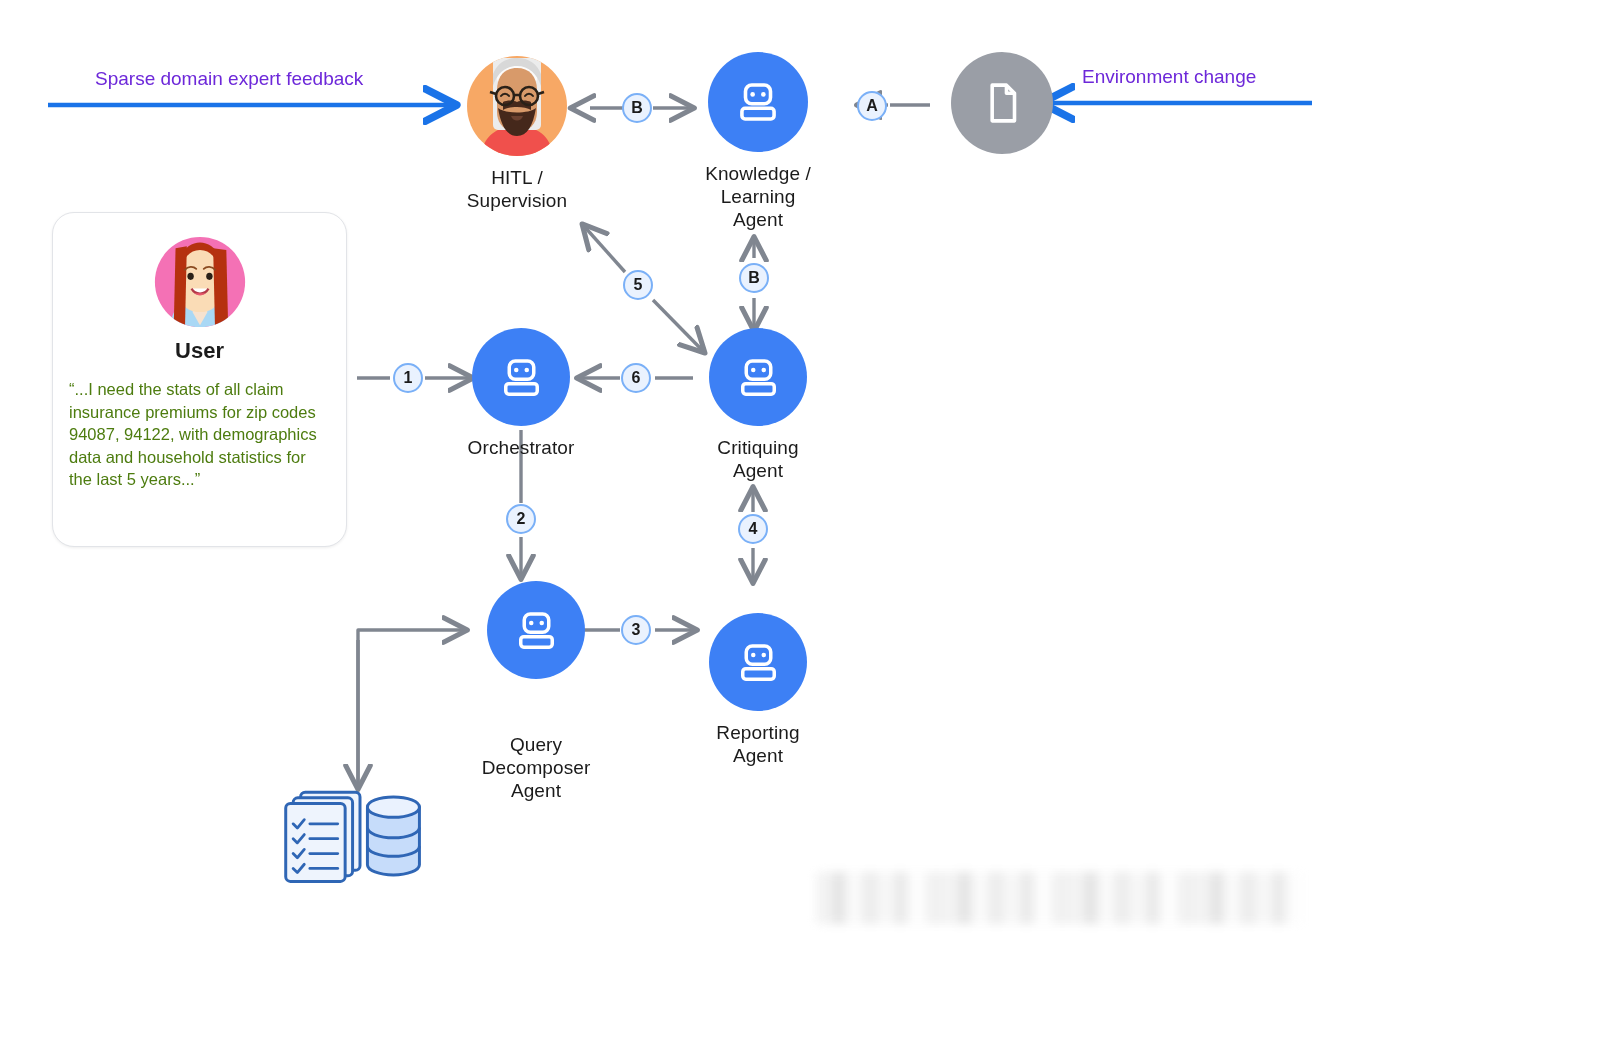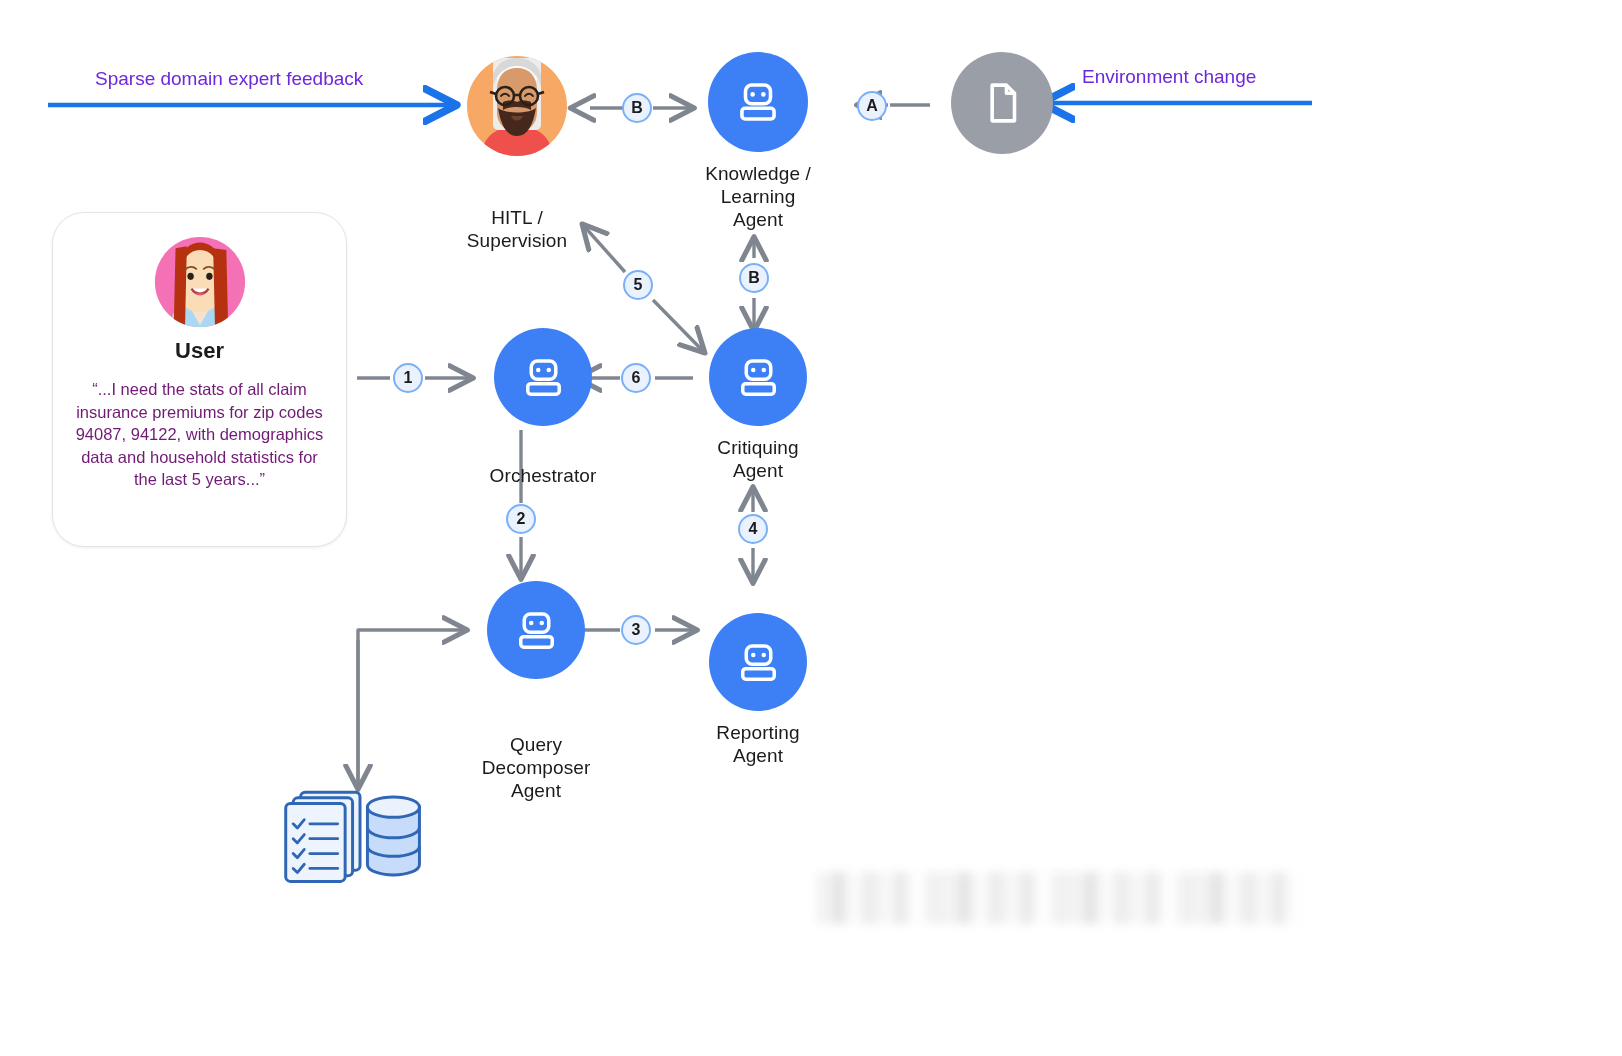--- a/index.html
+++ b/index.html
@@ -15,29 +15,29 @@
   .circ{border-radius:50%;display:flex;align-items:center;justify-content:center;position:relative;}
   .circ.blue{background:#3d80f5;}
   .circ.gray{background:#9a9ea6;}
   .node-label{
     margin-top:10px;text-align:center;font-size:19px;line-height:23px;
     font-weight:400;color:#1b1b1b;white-space:pre-line;letter-spacing:.1px;
   }
 
   
   .user-card{
-    position:absolute;background:#fff;border:1.5px solid #e2e4e8;border-radius:32px;
+    position:absolute;background:#fff;border:1.5px solid #e2e4e8;border-radius:22px;
     box-shadow:0 1px 3px rgba(0,0,0,.07);
     display:flex;flex-direction:column;align-items:center;
     padding:22px 16px 18px;box-sizing:border-box;
   }
   .user-name{font-size:22px;font-weight:700;margin-top:9px;color:#1b1b1b;}
   .user-quote{
-    margin-top:14px;font-size:16.5px;line-height:22.5px;text-align:center;
-    color:#701a75;
+    margin-top:14px;font-size:16.5px;line-height:22.5px;text-align:left;
+    color:#4d7c0f;
   }
 
   
   .badge{
     position:absolute;width:30px;height:30px;border-radius:50%;
     background:#eaf2fe;border:2px solid #7ab0f7;
     display:flex;align-items:center;justify-content:center;
     font-size:16px;font-weight:700;color:#1b1b1b;box-sizing:border-box;
     z-index:6;
   }
@@ -165,21 +165,21 @@
           <path d="M41 57 C45 64 55 64 59 57 Z" fill="#ffffff"></path>
           <path d="M41 57 C45 64 55 64 59 57" stroke="#b33a48" stroke-width="2.4" fill="none" stroke-linejoin="round"></path>
           <path d="M44 62 C47 65 53 65 56 62 Z" fill="#e8596c"></path>
         </g>
       </svg>
     </div>
     <div class="user-name">User</div>
     <div class="user-quote">“...I need the stats of all claim insurance premiums for zip codes 94087, 94122, with demographics data and household statistics for the last 5 years...”</div>
   </div>
 
-  <div class="node" style="left:463px;top:56px;width:108px;gap:40px;">
+  <div class="node" style="left:463px;top:56px;width:108px;">
     <div class="circ" style="width:100px;height:100px;">
       <svg viewBox="0 0 100 100" width="100" height="100">
         <circle cx="50" cy="50" r="50" fill="#f7a865"></circle>
         <clipPath id="hclip">
             <circle cx="50" cy="50" r="50"></circle>
           </clipPath>
         <g clip-path="url(#hclip)">
           <path d="M14 100 C16 80 30 70 50 70 C70 70 84 80 86 100 Z" fill="#f0504c"></path>
           <rect x="26" y="2" width="48" height="72" rx="5" fill="#ececec"></rect>
           <rect x="30" y="10" width="40" height="16" rx="3" fill="#fbfbfb"></rect>
@@ -220,21 +220,21 @@
 
   <div class="node" style="left:932px;top:52px;width:140px;">
     <div class="circ gray" style="width:102px;height:102px;">
       <svg viewBox="0 0 56 56" width="50" height="50">
         <path d="M17 8 H33 L42 17 V48 H17 Z" fill="none" stroke="#fff" stroke-width="4" stroke-linejoin="round"></path>
         <path d="M33 8 V17 H42" fill="none" stroke="#fff" stroke-width="4" stroke-linejoin="round"></path>
       </svg>
     </div>
   </div>
 
-  <div class="node" style="left:473px;top:328px;width:140px;gap:28px;">
+  <div class="node" style="left:451px;top:328px;width:140px;">
     <div class="circ blue" style="width:98px;height:98px;">
       <svg viewBox="0 0 56 56" width="49" height="49">
         <rect x="14" y="9" width="28" height="21" rx="7" fill="none" stroke="#fff" stroke-width="4"></rect>
         <circle cx="22" cy="19.5" r="2.6" fill="#fff"></circle>
         <circle cx="34" cy="19.5" r="2.6" fill="#fff"></circle>
         <rect x="10" y="35" width="36" height="12" rx="3.5" fill="none" stroke="#fff" stroke-width="4"></rect>
       </svg>
     </div>
     <div class="node-label">Orchestrator</div>
   </div>

